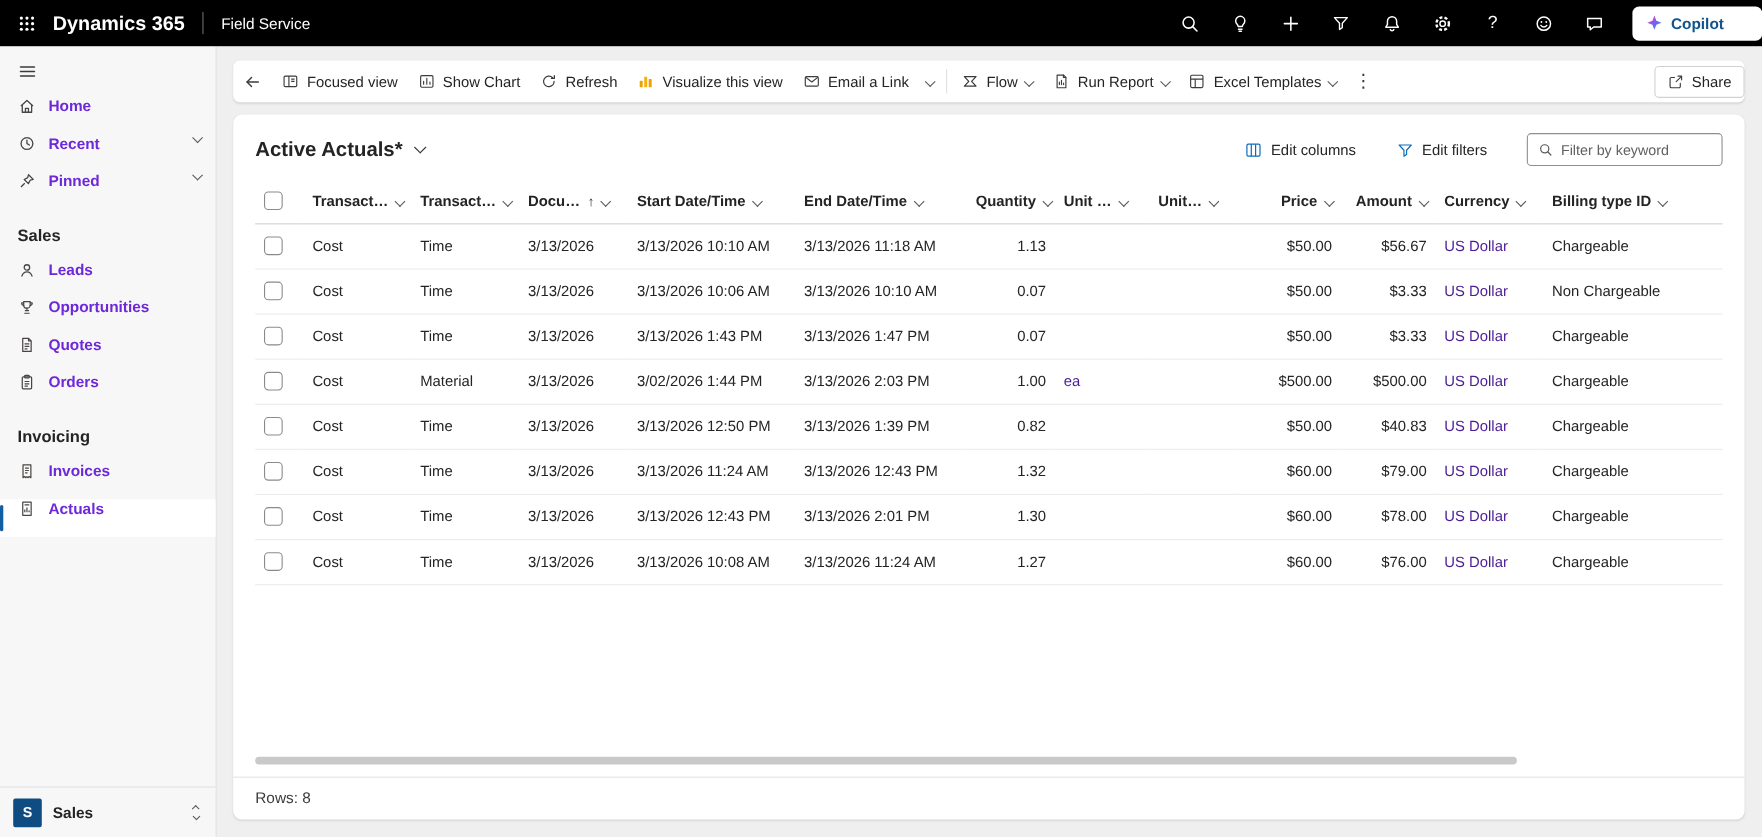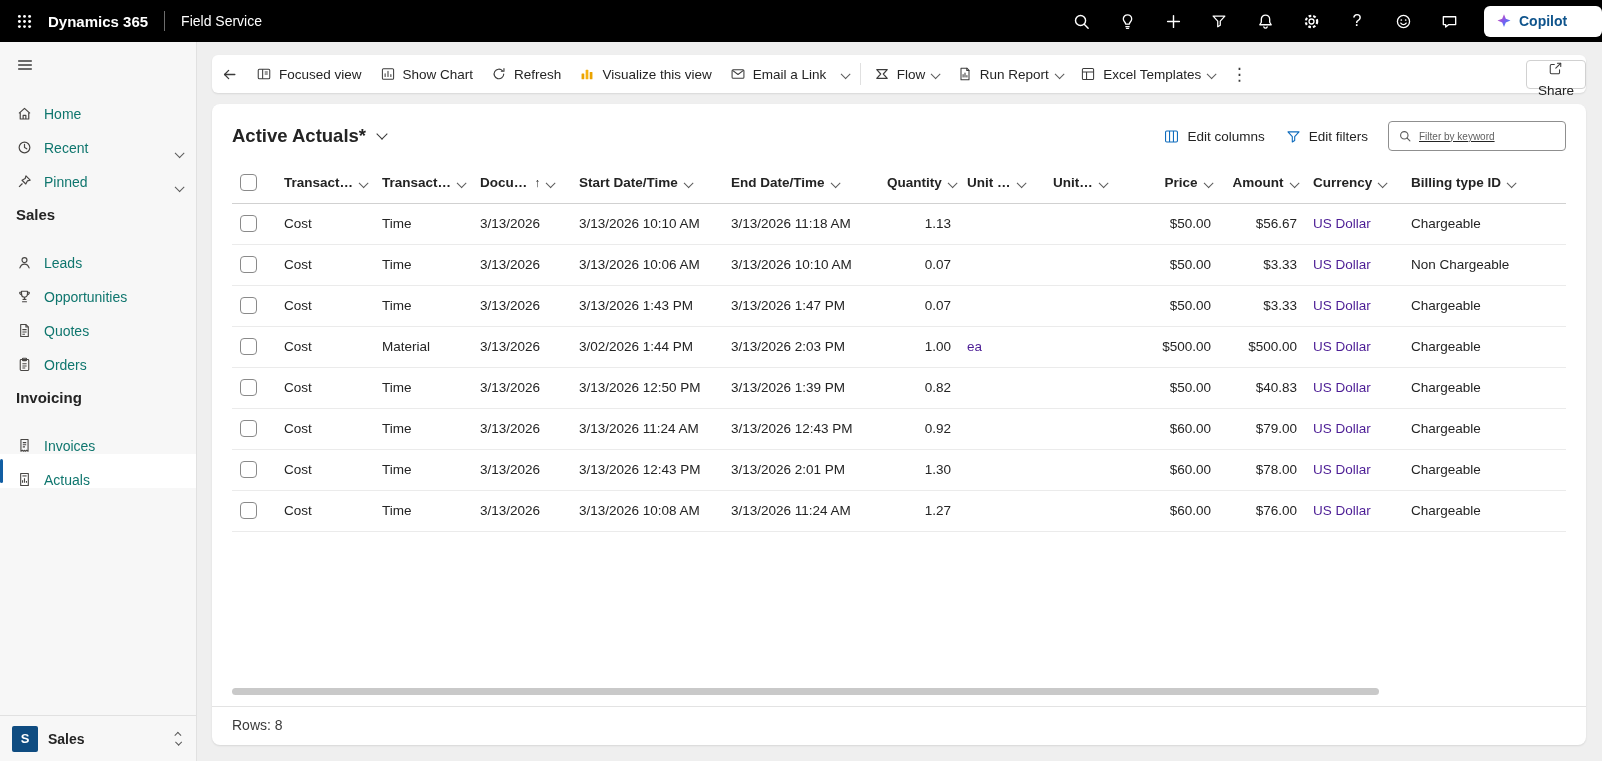--- a/index.html
+++ b/index.html
@@ -8,59 +8,59 @@
   button{font-family:inherit;background:none;border:none;cursor:pointer;color:inherit;}
   svg{display:block;flex:none;}
   .chev{display:inline-block;width:6.5px;height:6.5px;border-left:1.4px solid #5a5a5a;border-bottom:1.4px solid #5a5a5a;transform:rotate(-45deg);flex:none;}
   .chev.up{transform:rotate(135deg);}
   .chev.big{width:8px;height:8px;border-color:#383838;border-width:1.7px;margin-top:-4px;}
   .chev.tiny{width:4.5px;height:4.5px;border-width:1.2px;}
 
   
   .topbar{height:42px;background:#000;display:flex;align-items:center;color:#fff;padding-left:4px;position:relative;z-index:10;}
   .tb-btn{width:40px;height:42px;display:flex;align-items:center;justify-content:center;}
-  .app-title{font-size:15px;font-weight:700;margin-left:4px;white-space:nowrap;cursor:pointer;}
+  .app-title{font-size:18px;font-weight:700;margin-left:4px;white-space:nowrap;cursor:pointer;}
   .tb-divider{width:1px;height:20px;background:#6d6d6d;margin:0 16px;}
   .env-title{font-size:14px;white-space:nowrap;cursor:pointer;}
   .tb-right{margin-left:auto;display:flex;align-items:center;height:100%;}
   .tb-icon-btn{width:46px;height:42px;display:flex;align-items:center;justify-content:center;}
   .help-glyph{font-size:16px;color:#fff;}
   .more-glyph{font-size:17px;color:#3b3b3b;}
   .copilot-btn{height:31px;background:#fff;border-radius:6px;display:flex;align-items:center;gap:7px;padding:0 12px;margin-left:12px;font-size:14px;font-weight:700;color:#0f548c;width:118px;flex:none;}
 
   
   .sidebar{position:absolute;top:42px;left:0;bottom:0;width:197px;background:#f7f7f7;border-right:1px solid #e1e1e1;display:flex;flex-direction:column;}
   .side-burger{height:46px;display:flex;align-items:center;padding:0 16px;}
-  .side-item{height:34px;display:flex;align-items:flex-end;gap:11px;padding:0 14px 0 16px;font-size:14px;color:#0f766e;position:relative;cursor:pointer;white-space:nowrap;}
+  .side-item{height:34px;display:flex;align-items:flex-start;gap:11px;padding:0 14px 0 16px;font-size:14px;color:#6d28d9;position:relative;cursor:pointer;white-space:nowrap;font-weight:bold;}
   .side-item .chev{margin-left:auto;}
   .side-item.selected{background:#fff;}
   .side-item.selected::before{content:"";position:absolute;left:0;top:5px;bottom:5px;width:3px;background:#115ea3;border-radius:2px;}
   .group-title{padding:16px 16px 8px;font-size:15px;font-weight:700;color:#242424;}
   .side-gap{height:6px;}
   .side-footer{margin-top:auto;border-top:1px solid #e1e1e1;height:46px;display:flex;align-items:center;gap:10px;padding:0 12px;cursor:pointer;}
   .area-badge{width:26px;height:26px;background:#0f4c81;color:#fff;font-size:13px;font-weight:700;display:flex;align-items:center;justify-content:center;border-radius:2px;flex:none;}
   .side-footer .label{font-size:14px;font-weight:700;}
   .updown{margin-left:auto;display:flex;flex-direction:column;gap:3px;padding-right:4px;}
 
   
   .main{position:absolute;left:212px;top:55px;right:16px;bottom:16px;display:flex;flex-direction:column;}
   .cmdbar{background:#fff;border-radius:6px;height:38px;display:flex;align-items:center;padding:0 0;box-shadow:0 1px 2px rgba(0,0,0,.10);}
   .cmd-btn{display:flex;align-items:center;gap:7px;height:29px;padding:0 9px;border-radius:4px;font-size:13.5px;color:#242424;white-space:nowrap;}
   .cmd-chev-btn{padding:0 7px;}
   .cmd-divider{width:1px;height:22px;background:#e0e0e0;margin:0 4px;flex:none;}
-  .share-btn{margin-left:auto;display:flex;align-items:center;gap:7px;height:29px;padding:0 11px;border:1px solid #d1d1d1;border-radius:4px;background:#fff;font-size:13.5px;color:#242424;flex-direction:column;}
+  .share-btn{margin-left:auto;display:flex;align-items:center;gap:7px;height:29px;padding:0 11px;border:1px solid #d1d1d1;border-radius:4px;background:#fff;font-size:13.5px;color:#242424;}
 
   .grid-card{margin-top:11px;background:#fff;border-radius:8px;flex:1;display:flex;flex-direction:column;box-shadow:0 1px 2px rgba(0,0,0,.10);overflow:hidden;}
   .view-header{display:flex;align-items:center;padding:17px 20px 12px;}
   .title-wrap{display:flex;align-items:center;gap:12px;cursor:pointer;}
   .page-title{font-size:18.5px;font-weight:700;color:#242424;}
-  .vh-right{margin-left:auto;display:flex;align-items:center;gap:20px;}
+  .vh-right{margin-left:auto;display:flex;align-items:center;gap:36px;}
   .hdr-btn{display:flex;align-items:center;gap:7px;font-size:13.5px;color:#242424;}
   .filter-box{width:178px;height:30px;border:1px solid #8f8f8f;border-radius:4px;display:flex;align-items:center;padding:0 9px;gap:7px;background:#fff;}
-  .filter-box input{border:none;outline:none;font-size:10px;color:#242424;width:100%;font-family:inherit;background:transparent;text-decoration:underline;}
+  .filter-box input{border:none;outline:none;font-size:13px;color:#242424;width:100%;font-family:inherit;background:transparent;}
   .filter-box input::placeholder{color:#616161;}
 
   table{border-collapse:collapse;table-layout:fixed;width:calc(100% - 40px);margin:0 20px;font-size:13.5px;}
   thead th{height:40px;text-align:left;font-weight:700;color:#242424;padding:0 8px;border-bottom:1px solid #d1d1d1;white-space:nowrap;overflow:hidden;cursor:pointer;}
   .th-inner{display:inline-flex;align-items:center;gap:7px;}
   .sort-asc{font-size:12px;color:#242424;}
   tbody td{height:41px;padding:0 8px;border-bottom:1px solid #ebebeb;color:#242424;white-space:nowrap;overflow:hidden;text-overflow:ellipsis;}
   .col-sel{width:44px;}
   .col-0,.col-1{width:98px;}
   .col-2{width:99px;}
@@ -512,21 +512,21 @@
             <td class="col-10"><a class="cell-link">US Dollar</a></td>
             <td class="col-11">Chargeable</td>
           </tr>
           <tr>
             <td class="col-sel"><span class="checkbox"></span></td>
             <td class="col-0">Cost</td>
             <td class="col-1">Time</td>
             <td class="col-2">3/13/2026</td>
             <td class="col-3">3/13/2026 11:24 AM</td>
             <td class="col-4">3/13/2026 12:43 PM</td>
-            <td class="col-5">0.92</td>
+            <td class="col-5">1.32</td>
             <td class="col-6"></td>
             <td class="col-7"></td>
             <td class="col-8">$60.00</td>
             <td class="col-9">$79.00</td>
             <td class="col-10"><a class="cell-link">US Dollar</a></td>
             <td class="col-11">Chargeable</td>
           </tr>
           <tr>
             <td class="col-sel"><span class="checkbox"></span></td>
             <td class="col-0">Cost</td>

